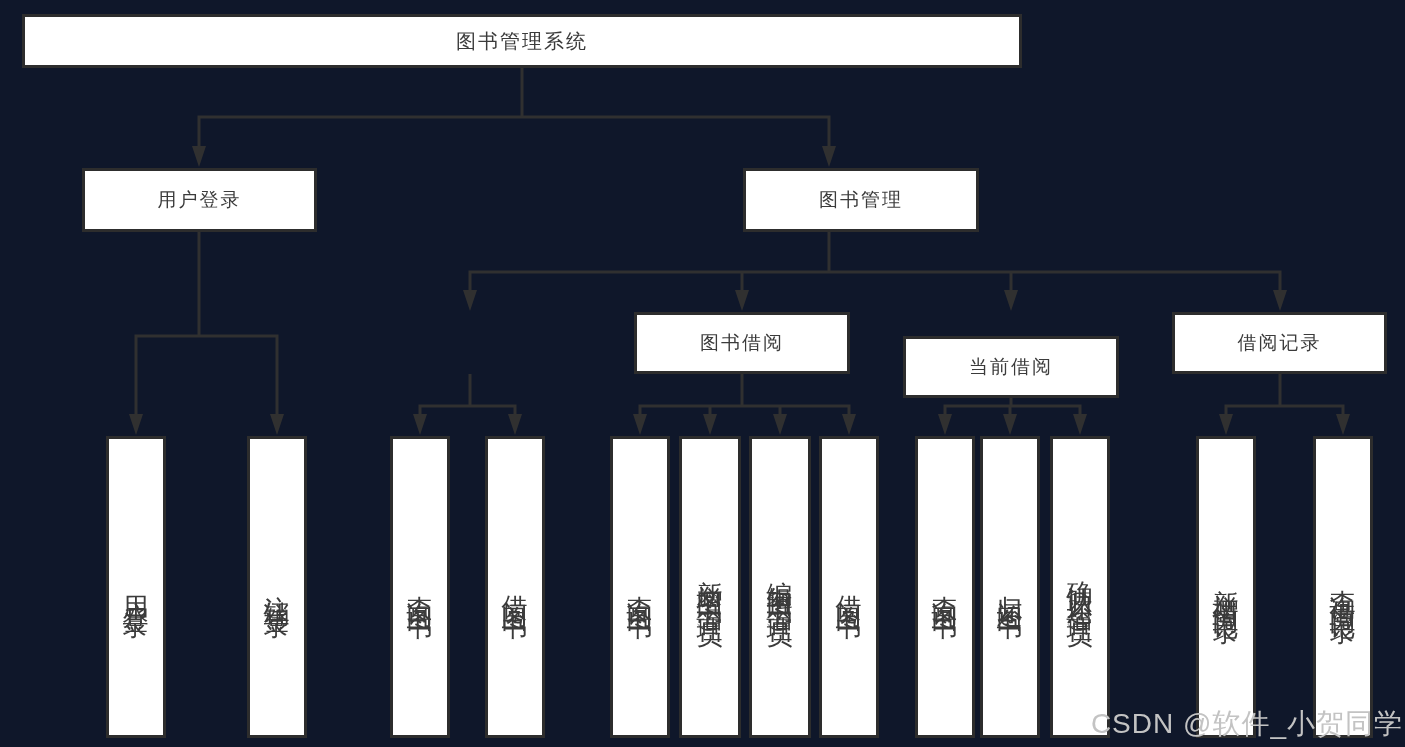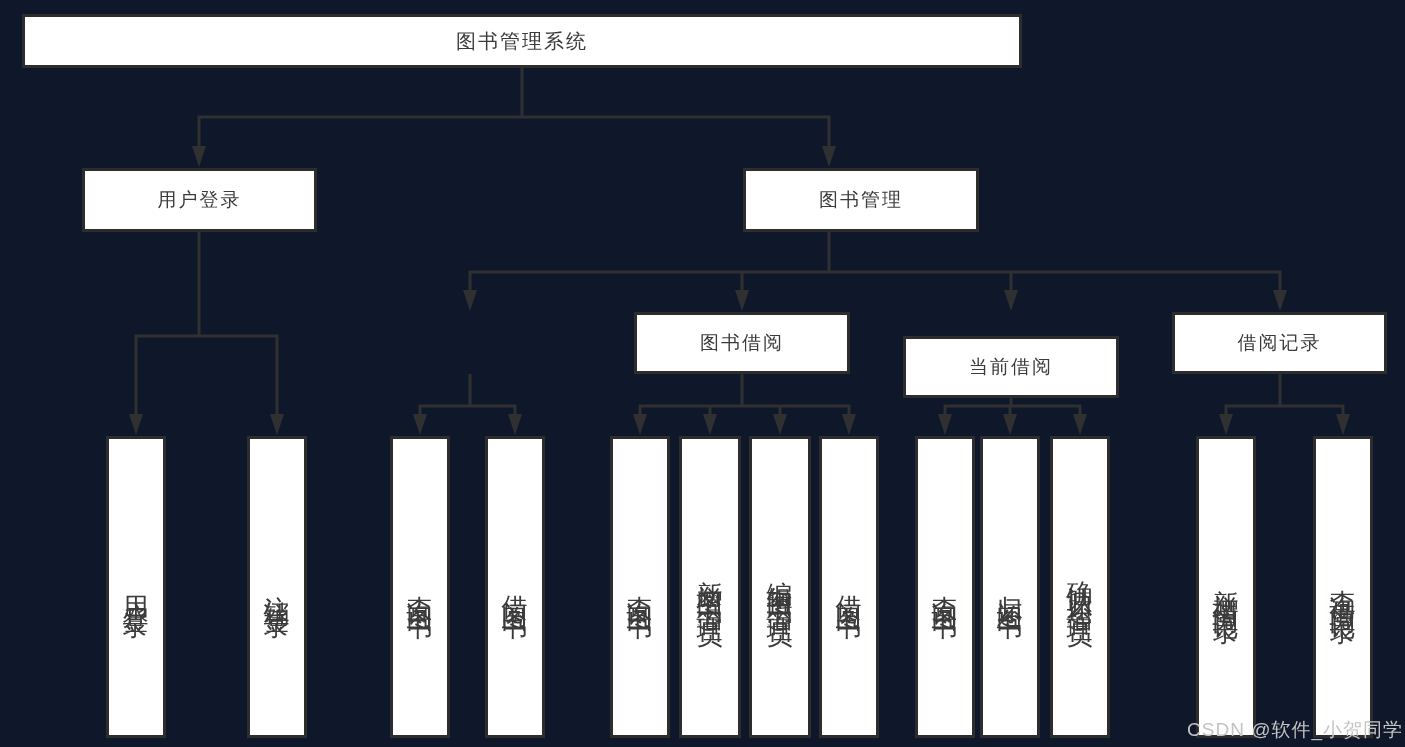--- a/index.html
+++ b/index.html
@@ -42,21 +42,21 @@
     text-orientation: mixed;
     font-size: 26px;
     letter-spacing: 6px;
     color: #3b3b3b;
     line-height: 1;
   }
   .watermark {
     position: absolute;
     right: 2px;
     bottom: 4px;
-    font-size: 19px;
+    font-size: 28px;
     letter-spacing: 1px;
     z-index: 5;
   }
 </style>
 </head>
 <body>
 
 <div class="canvas">
 
   <svg class="wires" width="1405" height="747" viewBox="0 0 1405 747">

